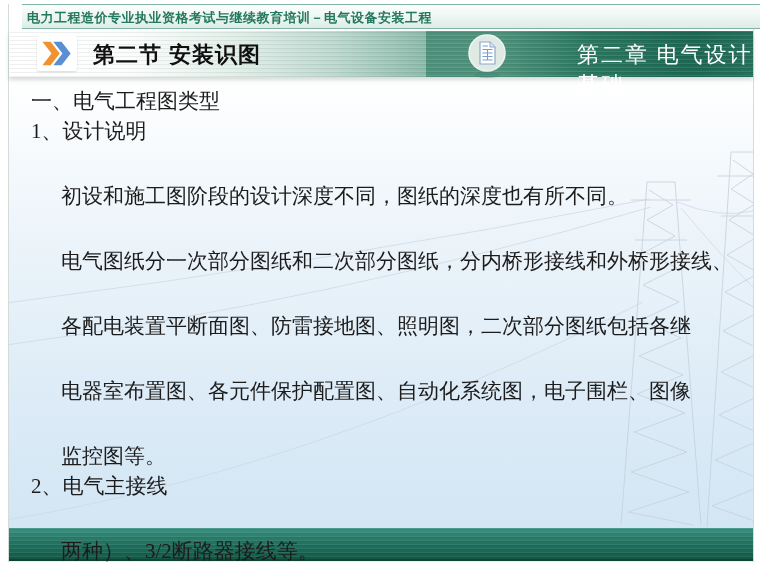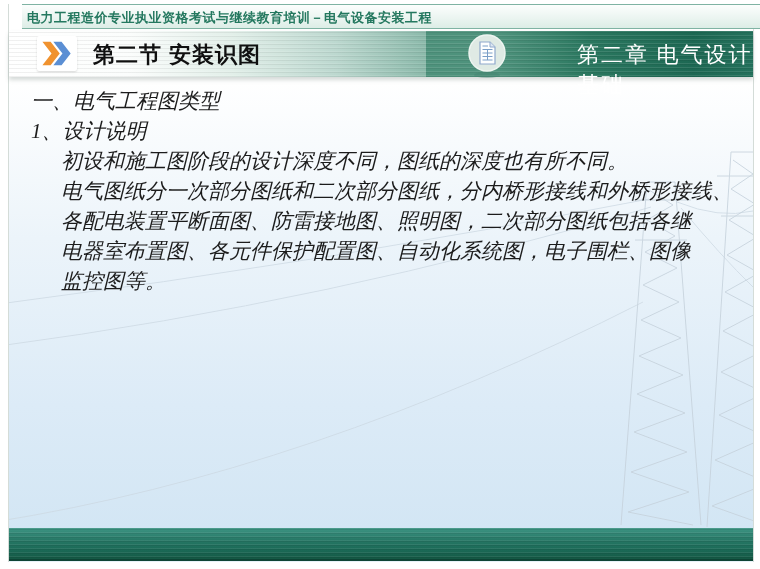--- a/index.html
+++ b/index.html
@@ -28,22 +28,22 @@
   .section-title{position:absolute;left:84px;top:9px;font-size:22px;font-weight:bold;color:#101010;
                  letter-spacing:1px;}
   .circle-icon{position:absolute;left:458px;top:2px;width:40px;height:40px;}
   .chapter-title{position:absolute;left:568px;top:9px;font-size:22px;color:#ffffff;letter-spacing:2px;
                  font-family:"Liberation Serif","DejaVu Serif",serif;}
 
   
   .content{position:absolute;left:22px;top:82px;width:700px;z-index:2;
            font-family:"Liberation Serif","DejaVu Serif",serif;
            font-size:21px;line-height:30px;color:#1c1c1c;}
-  .ln{white-space:nowrap;font-style:italic;}
-  .i1{padding-left:30px;}
+  .ln{white-space:nowrap;}
+  .i1{padding-left:30px;margin-top:35px;}
 
   
   .watermark{position:absolute;left:0;top:0;width:744px;height:558px;z-index:1;pointer-events:none;}
 
   
   .bottombar{position:absolute;left:0;top:524px;width:100%;height:33px;
         background-image:
           repeating-linear-gradient(180deg,rgba(255,255,255,0.08) 0 1px,rgba(0,0,0,0.08) 1px 2px,rgba(0,0,0,0) 2px 4px),
           linear-gradient(180deg,#3d9483 0%,#267765 40%,#1b6a57 70%,#145844 100%);
         border-bottom:2px solid #0e4435;box-sizing:border-box;}
@@ -99,17 +99,19 @@
     </div>
 
     <div class="content">
       <div class="ln i0">一、电气工程图类型</div>
       <div class="ln i0">1、设计说明</div>
       <div class="ln i1">初设和施工图阶段的设计深度不同，图纸的深度也有所不同。</div>
       <div class="ln i1">电气图纸分一次部分图纸和二次部分图纸，分内桥形接线和外桥形接线、</div>
       <div class="ln i1">各配电装置平断面图、防雷接地图、照明图，二次部分图纸包括各继</div>
       <div class="ln i1">电器室布置图、各元件保护配置图、自动化系统图，电子围栏、图像</div>
       <div class="ln i1">监控图等。</div>
+      <div class="ln i0">2、电气主接线</div>
+      <div class="ln i1">两种）、3/2断路器接线等。</div>
     </div>
 
     <div class="bottombar"></div>
   </div>
 </div>
 
 </body></html>

